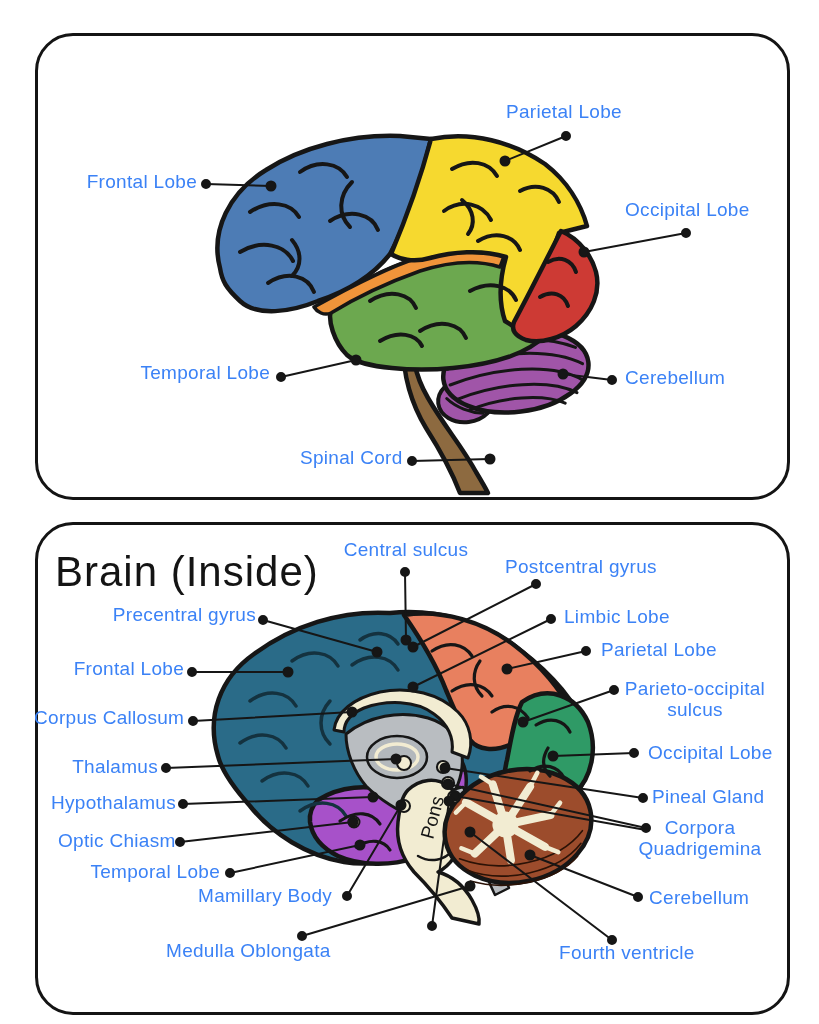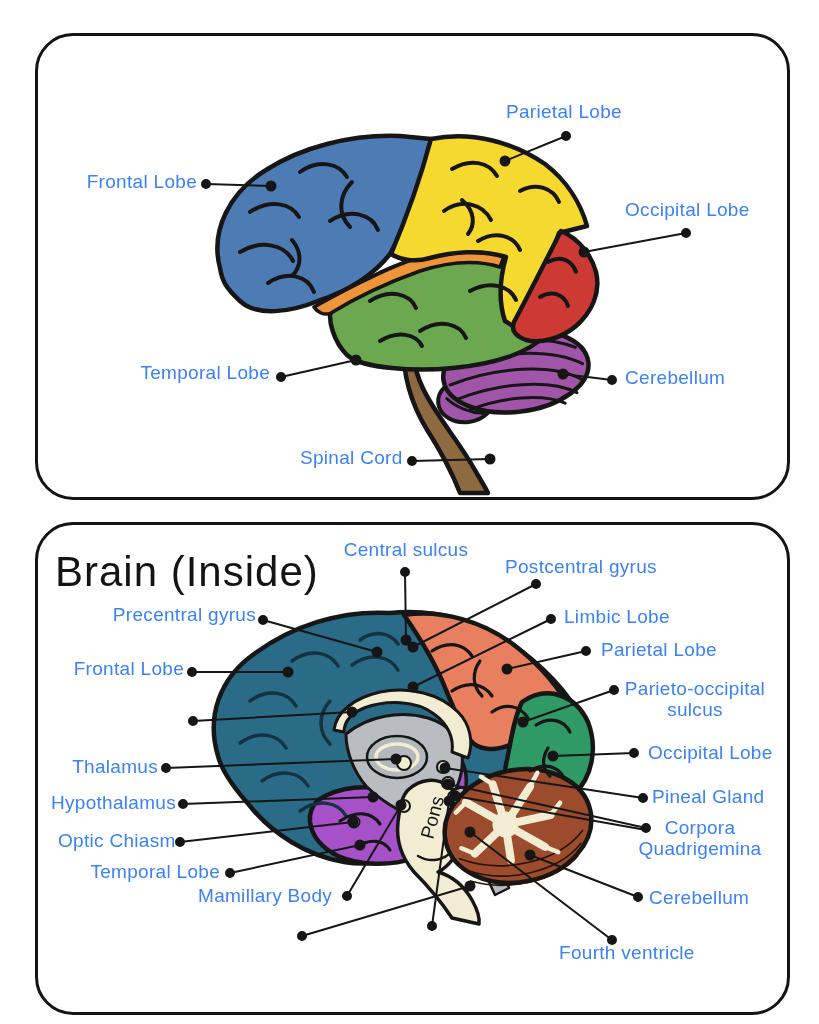--- a/index.html
+++ b/index.html
@@ -311,24 +311,26 @@
   <div class="lbl r" style="left:136px;top:362px;width:134px;">Temporal Lobe</div>
   <div class="lbl" style="left:300px;top:447px;">Spinal Cord</div>
 
   <div class="title" style="left:55px;top:548px;">Brain (Inside)</div>
   <div class="lbl c wrap" style="left:336px;top:539px;width:140px;">Central sulcus</div>
   <div class="lbl" style="left:505px;top:556px;">Postcentral gyrus</div>
   <div class="lbl r" style="left:98px;top:604px;width:158px;">Precentral gyrus</div>
   <div class="lbl" style="left:564px;top:606px;">Limbic Lobe</div>
   <div class="lbl r" style="left:60px;top:658px;width:124px;">Frontal Lobe</div>
   <div class="lbl" style="left:601px;top:639px;">Parietal Lobe</div>
+  <div class="lbl r" style="left:34px;top:707px;width:150px;">Corpus Callosum</div>
   <div class="lbl c wrap" style="left:616px;top:678px;width:158px;">Parieto-occipital sulcus</div>
   <div class="lbl r" style="left:62px;top:756px;width:96px;">Thalamus</div>
   <div class="lbl" style="left:648px;top:742px;">Occipital Lobe</div>
   <div class="lbl r" style="left:42px;top:792px;width:134px;">Hypothalamus</div>
   <div class="lbl" style="left:652px;top:786px;">Pineal Gland</div>
   <div class="lbl r" style="left:58px;top:830px;width:112px;">Optic Chiasm</div>
   <div class="lbl c wrap" style="left:626px;top:817px;width:148px;">Corpora Quadrigemina</div>
   <div class="lbl r" style="left:86px;top:861px;width:134px;">Temporal Lobe</div>
   <div class="lbl" style="left:198px;top:885px;">Mamillary Body</div>
   <div class="lbl" style="left:649px;top:887px;">Cerebellum</div>
+  <div class="lbl" style="left:166px;top:940px;">Medulla Oblongata</div>
   <div class="lbl" style="left:543px;top:942px;margin-left:16px;">Fourth ventricle</div>
 </div>
 
 </body></html>

